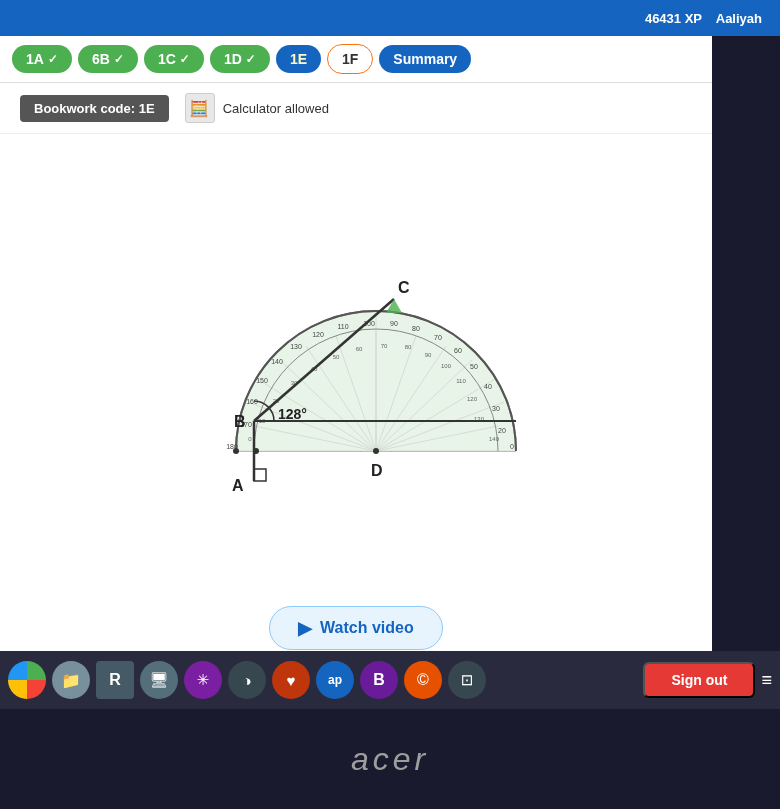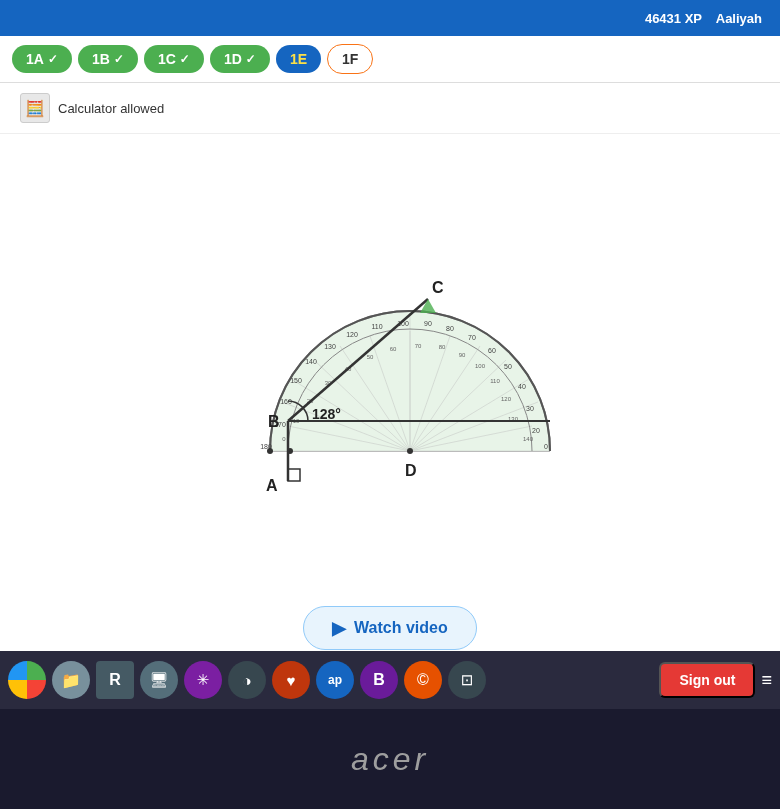--- a/index.html
+++ b/index.html
@@ -29,21 +29,21 @@
       color: white;
       font-size: 13px;
       font-weight: bold;
     }
 
     
     .screen {
       position: absolute;
       top: 36px;
       left: 0;
-      width: 780px;
+      width: 712px;
       height: 640px;
       background: #f5f5f5;
       display: flex;
       flex-direction: column;
     }
 
     
     .nav-bar {
       background: white;
       display: flex;
@@ -64,21 +64,21 @@
     }
     .tab-completed {
       background: #4CAF50;
       color: white;
     }
     .tab-check {
       font-size: 12px;
     }
     .tab-active {
       background: #1565C0;
-      color: #fde047;
+      color: #fef9c3;
     }
     .tab-inactive {
       background: white;
       color: #333;
       border: 1px solid #f97316;
     }
     .tab-summary {
       background: #1565C0;
       color: white;
     }
@@ -184,21 +184,21 @@
       align-items: center;
       justify-content: center;
       font-size: 20px;
       cursor: pointer;
       flex-shrink: 0;
     }
     .taskbar-spacer { flex: 1; }
     .sign-out-btn {
       background: #e53935;
       color: white;
-      padding: 8px 18px;
+      padding: 8px 26px;
       border-radius: 6px;
       font-size: 14px;
       font-weight: bold;
       cursor: pointer;
     }
     .taskbar-end {
       display: flex;
       align-items: center;
       gap: 6px;
       color: white;
@@ -241,40 +241,46 @@
 </div>
 
 <div class="screen">
 
   <div class="nav-bar">
     <div class="tab tab-completed">
       <span>1A</span>
       <span class="tab-check">✓</span>
     </div>
     <div class="tab tab-completed">
-      <span>1B</span>
+      <span>6B</span>
       <span class="tab-check">✓</span>
     </div>
     <div class="tab tab-completed">
       <span>1C</span>
       <span class="tab-check">✓</span>
     </div>
     <div class="tab tab-completed">
       <span>1D</span>
       <span class="tab-check">✓</span>
     </div>
     <div class="tab tab-active">
       <span>1E</span>
     </div>
     <div class="tab tab-inactive">
       <span>1F</span>
     </div>
+    <div class="tab tab-summary">
+      <span>Summary</span>
+    </div>
   </div>
 
   <div class="info-row">
+    <div class="bookwork-badge">
+      <span>Bookwork code: 1E</span>
+    </div>
     <div class="calculator-info">
       <div class="calc-icon">🧮</div>
       <span>Calculator allowed</span>
     </div>
   </div>
 
   <div class="question-area">
 
     <div class="diagram-container">
       <svg width="420" height="280" viewBox="0 0 420 280">

